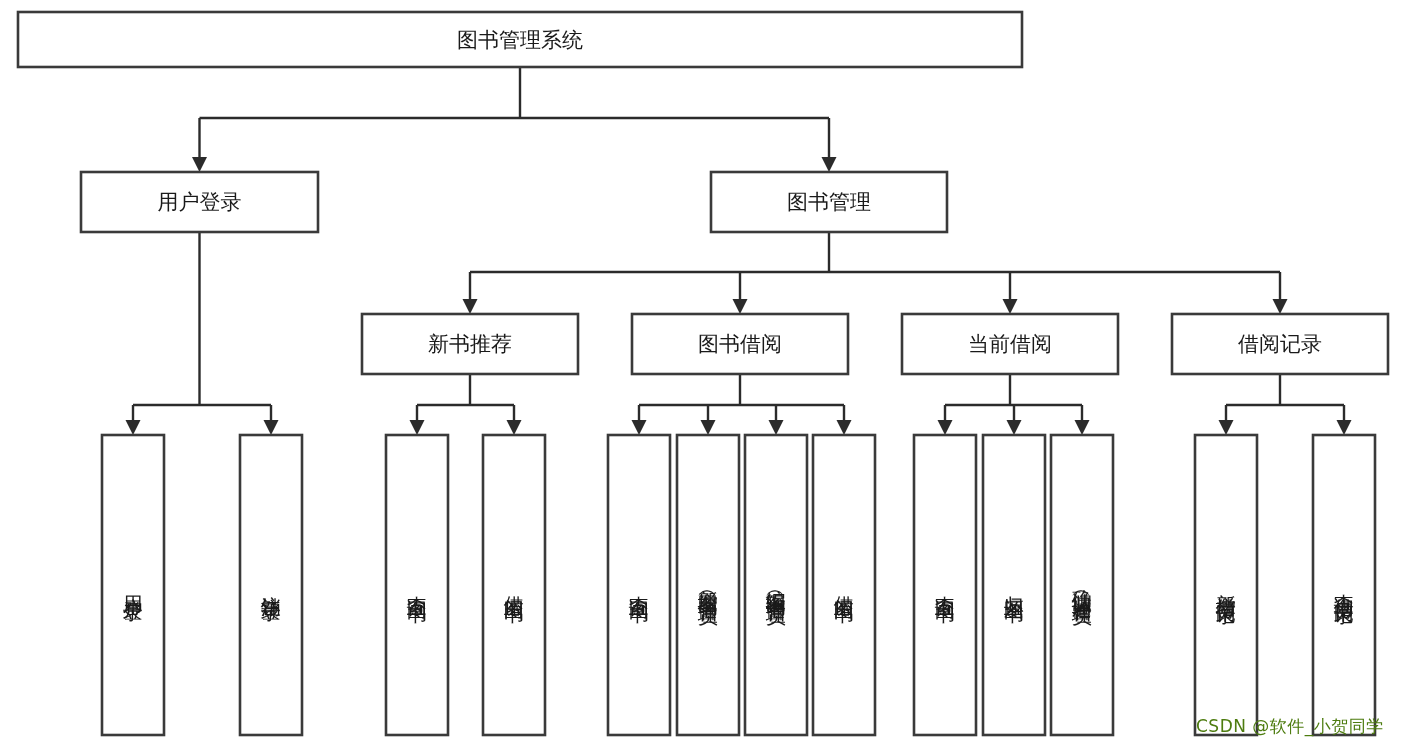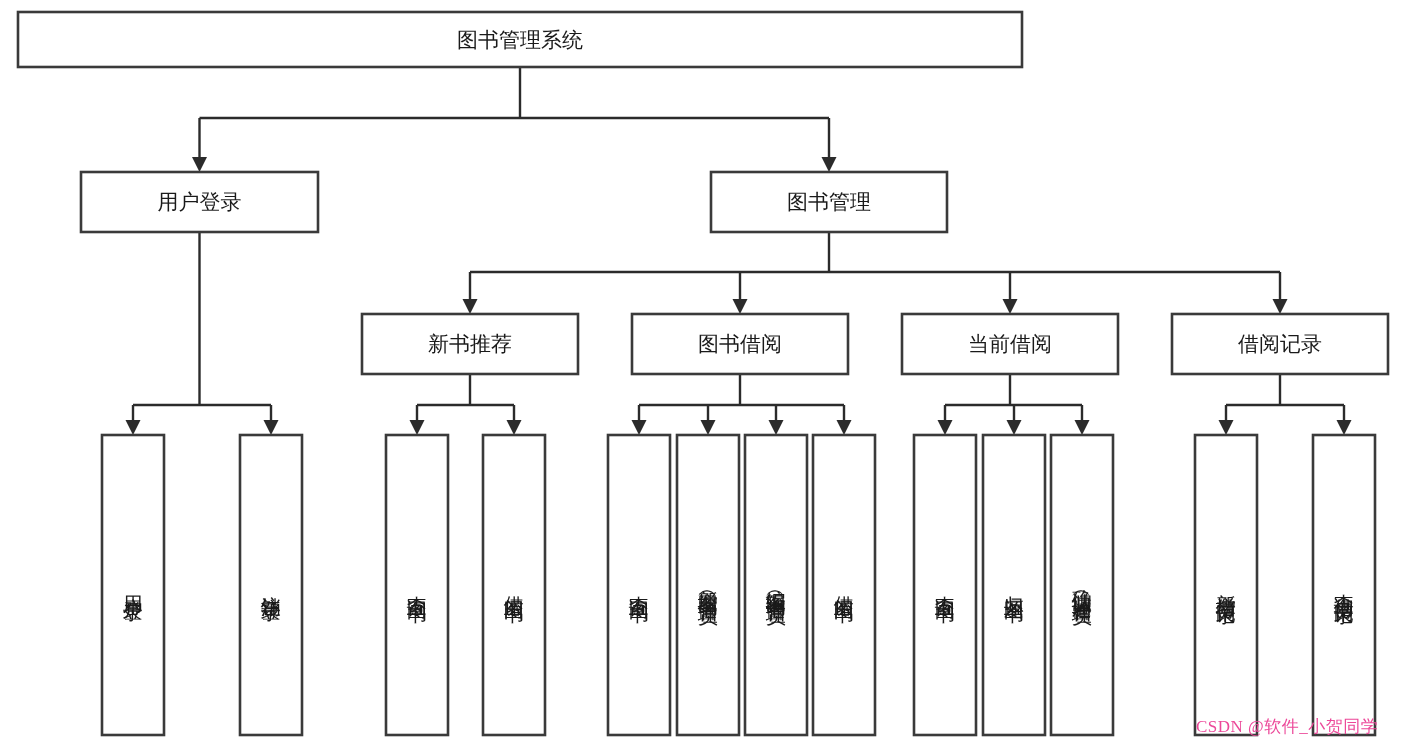--- a/index.html
+++ b/index.html
@@ -171,15 +171,15 @@
       <div class="leaf-label-wrap" style="left: 677px; top: 435px; width: 62px; height: 300px;">新增图书（管理员）</div>
       <div class="leaf-label-wrap" style="left: 745px; top: 435px; width: 62px; height: 300px;">编辑图书（管理员）</div>
       <div class="leaf-label-wrap" style="left: 813px; top: 435px; width: 62px; height: 300px;">借阅图书</div>
       <div class="leaf-label-wrap" style="left: 914px; top: 435px; width: 62px; height: 300px;">查询图书</div>
       <div class="leaf-label-wrap" style="left: 983px; top: 435px; width: 62px; height: 300px;">归还图书</div>
       <div class="leaf-label-wrap" style="left: 1051px; top: 435px; width: 62px; height: 300px;">确认归还（管理员）</div>
       <div class="leaf-label-wrap" style="left: 1195px; top: 435px; width: 62px; height: 300px;">新增借阅记录</div>
       <div class="leaf-label-wrap" style="left: 1313px; top: 435px; width: 62px; height: 300px;">查询借阅记录</div>
     </div>
 
-  <div class="watermark" style="left: 1196px; top: 715px; color: #ec4899; font-family: Liberation Serif, serif;">CSDN @软件_小贺同学</div>
+  <div class="watermark" style="left: 1196px; top: 715px; color: #4d7c0f;">CSDN @软件_小贺同学</div>
 
 </div>
 
 </body></html>

